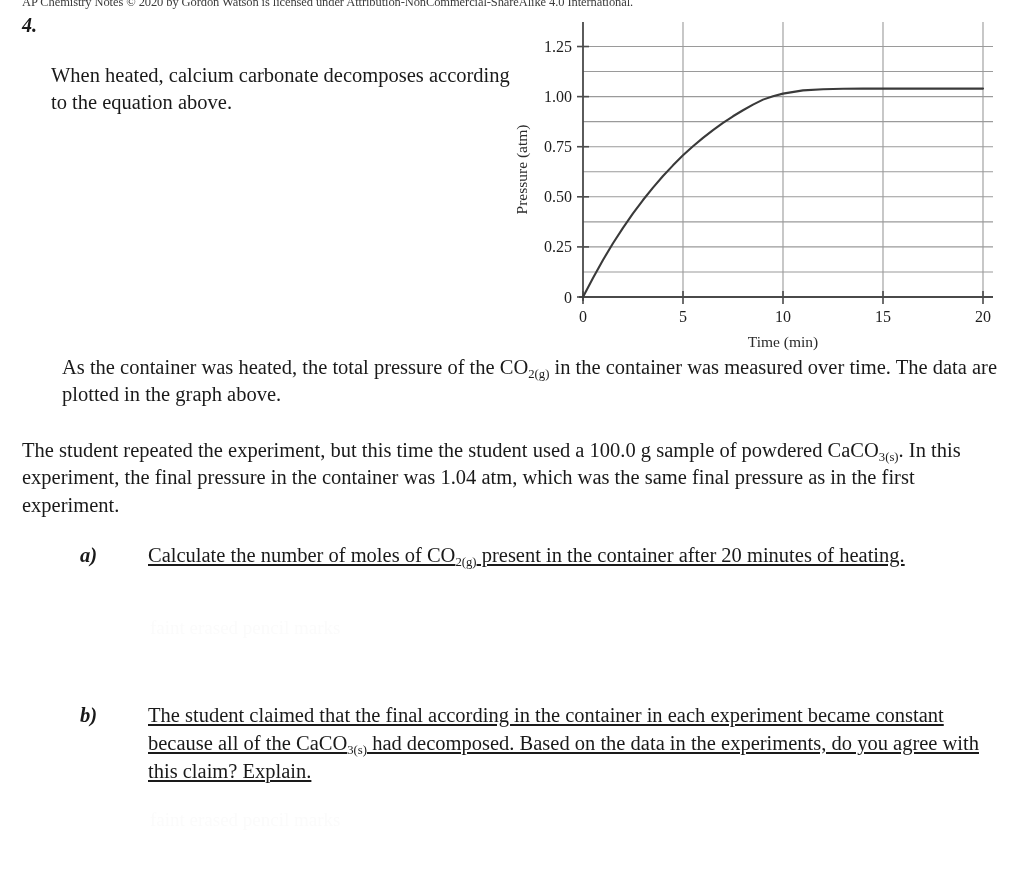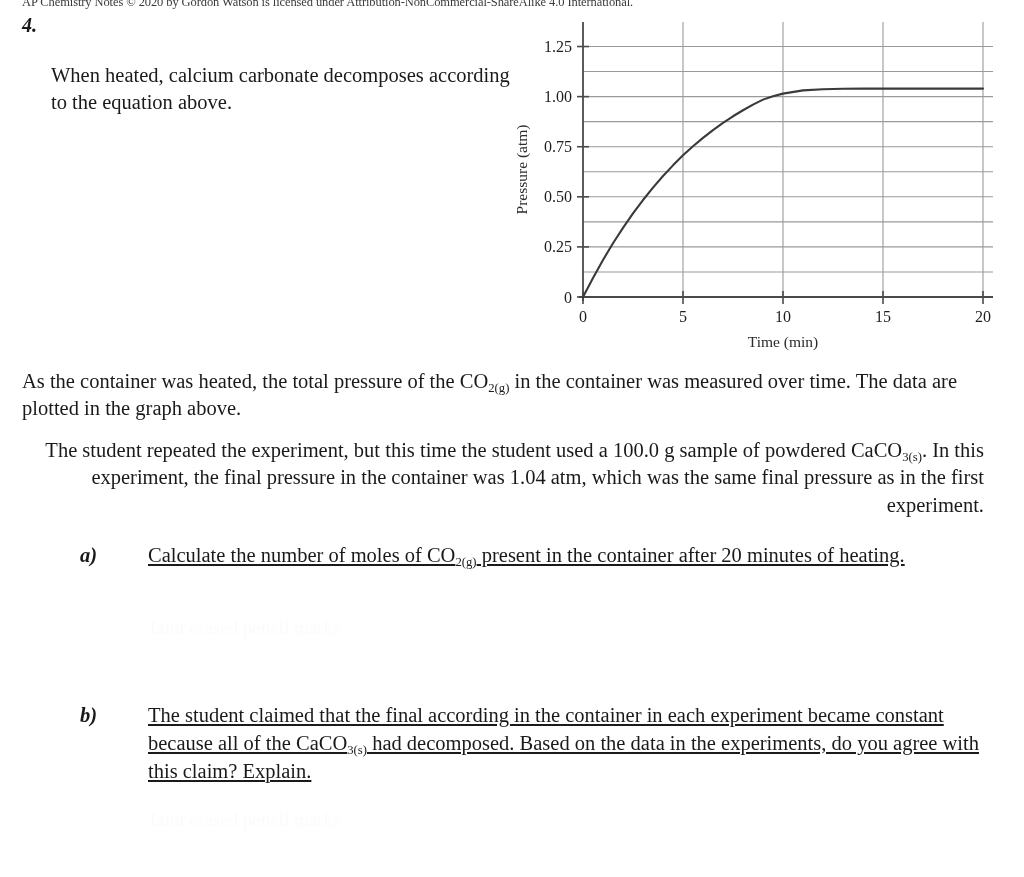--- a/index.html
+++ b/index.html
@@ -68,22 +68,22 @@
   .left-col p { margin: 0 0 17px 0; }
 
   
   .wide-p {
     position: absolute;
     left: 22px; width: 962px;
     font-size: 20.5px;
     line-height: 1.34;
     margin: 0;
   }
-  #p-measured { top: 368px; }
-  #p-repeat   { top: 437px; text-align: right; }
+  #p-measured { top: 354px; margin-left: 40px; }
+  #p-repeat   { top: 437px; }
 
   
   .part {
     position: absolute;
     left: 80px; width: 910px;
     display: flex;
     font-size: 20.5px;
     line-height: 1.36;
   }
   .part-letter {

